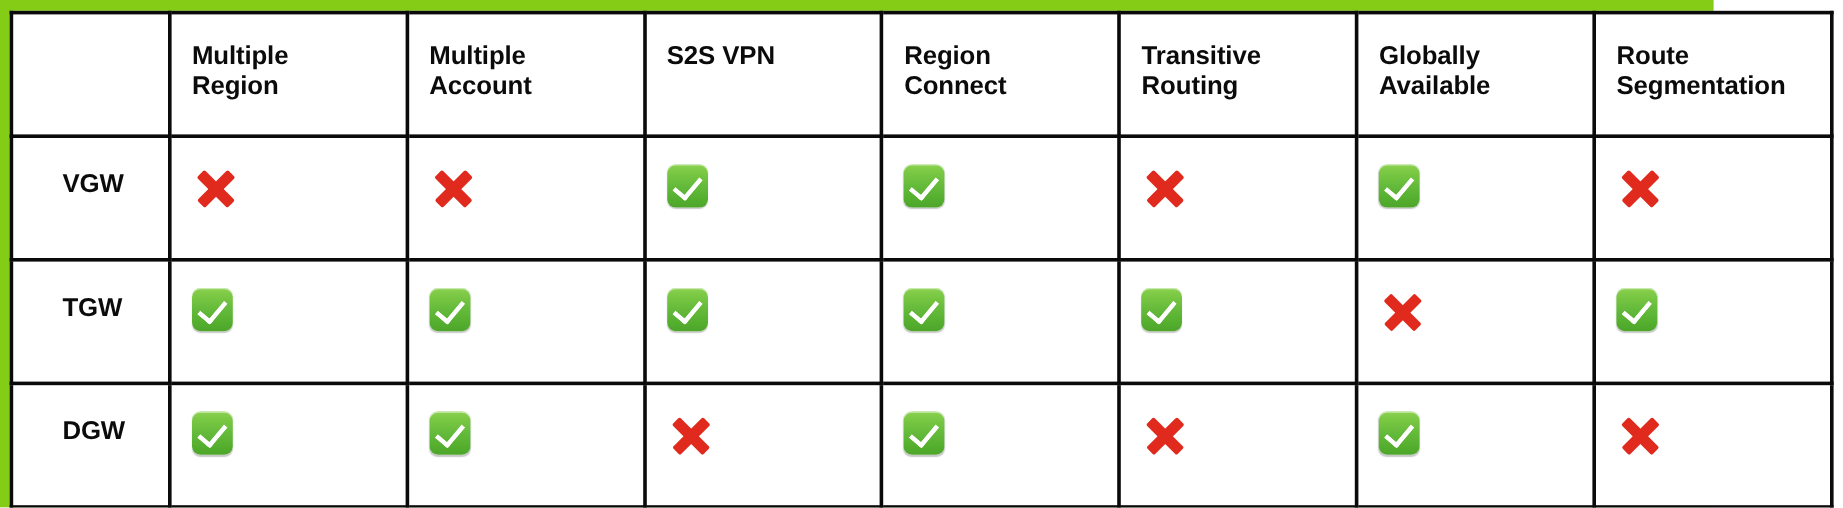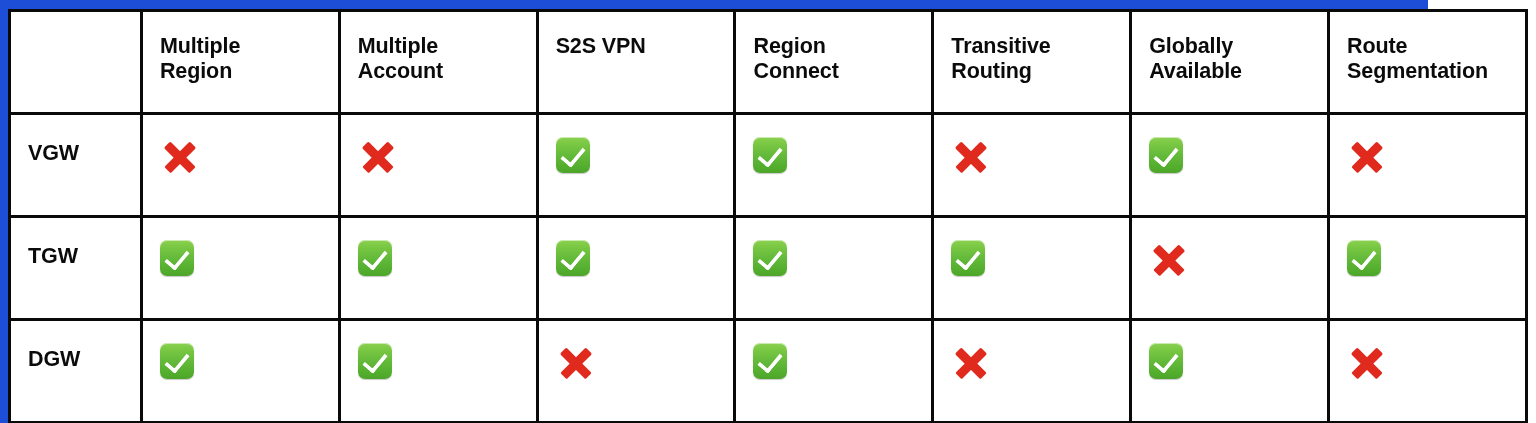--- a/index.html
+++ b/index.html
@@ -11,21 +11,21 @@
     width: 1536px;
     height: 423px;
     font-family: "Liberation Sans", sans-serif;
     overflow: hidden;
   }
 
   #matrix-root {
     position: relative;
     width: 1428px;
     height: 423px;
-    background: #1d4ed8;
+    background: #84cc16;
   }
 
   table.compare {
     position: absolute;
     left: 8px;
     top: 9px;
     width: 1520px;
     border-collapse: collapse;
     table-layout: fixed;
     background: #ffffff;
@@ -73,20 +73,21 @@
     height: 100%;
     padding: 26px 8px 0 17px;
     text-align: left;
   }
   .rowlabel-text {
     font-size: 21.5px;
     line-height: 25px;
     font-weight: bold;
     color: #0b0b0b;
     letter-spacing: -0.1px;
+    margin-left: 24px;
   }
 
   .cell-inner {
     box-sizing: border-box;
     height: 100%;
     padding: 22px 0 0 17px;
     text-align: left;
   }
 
   

